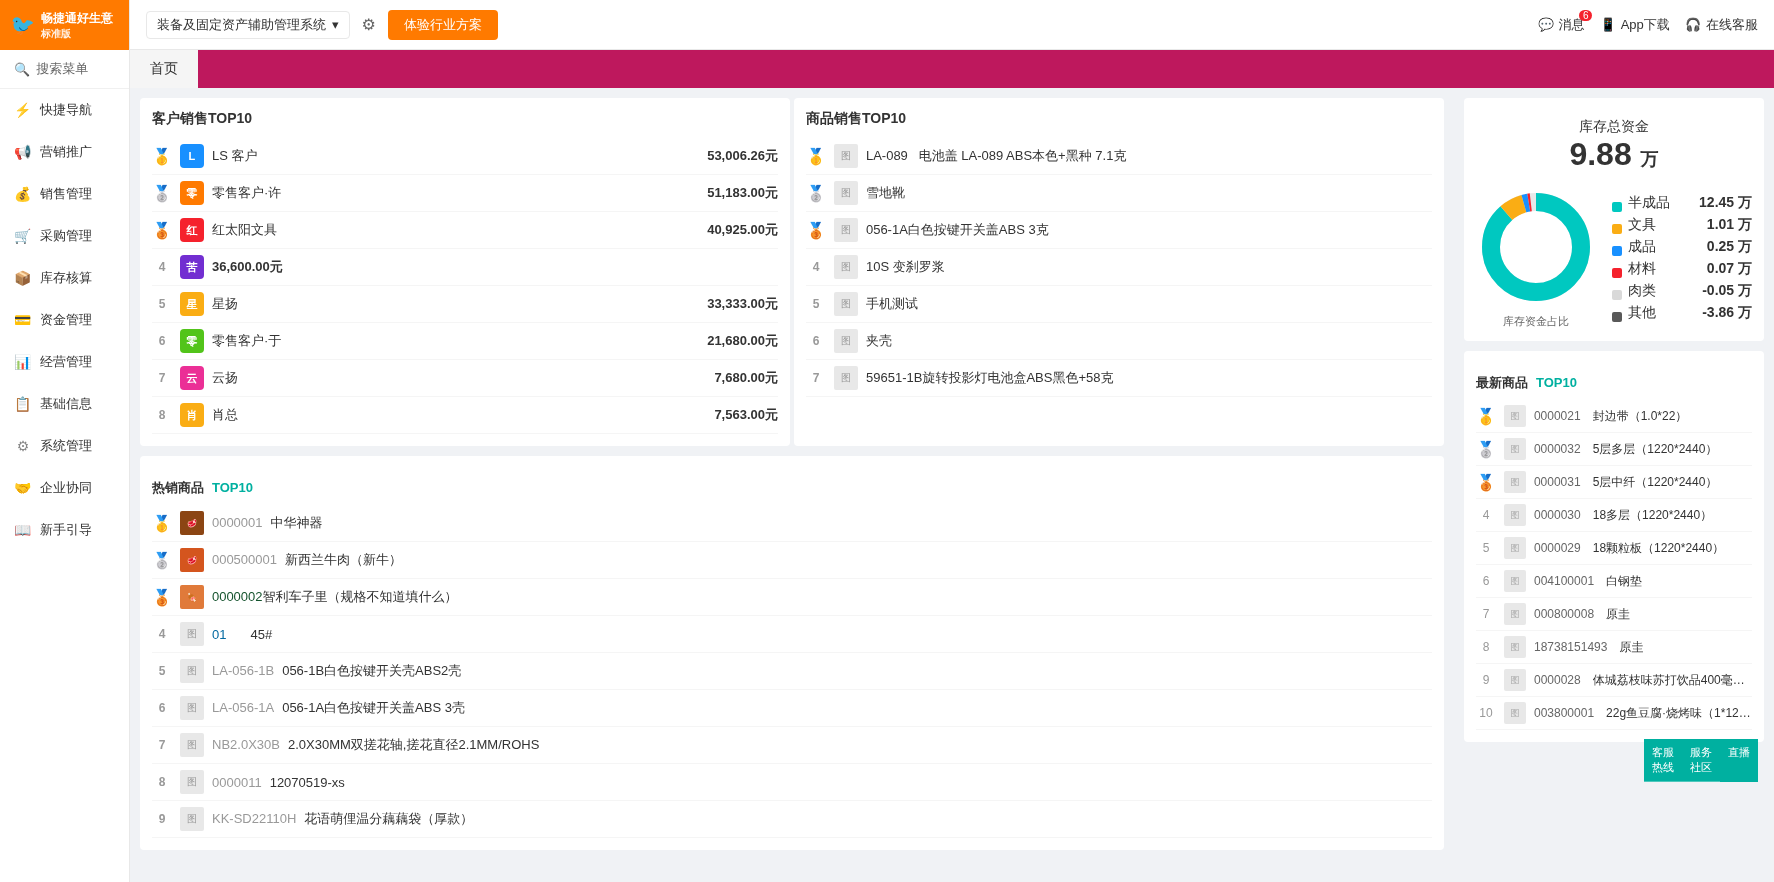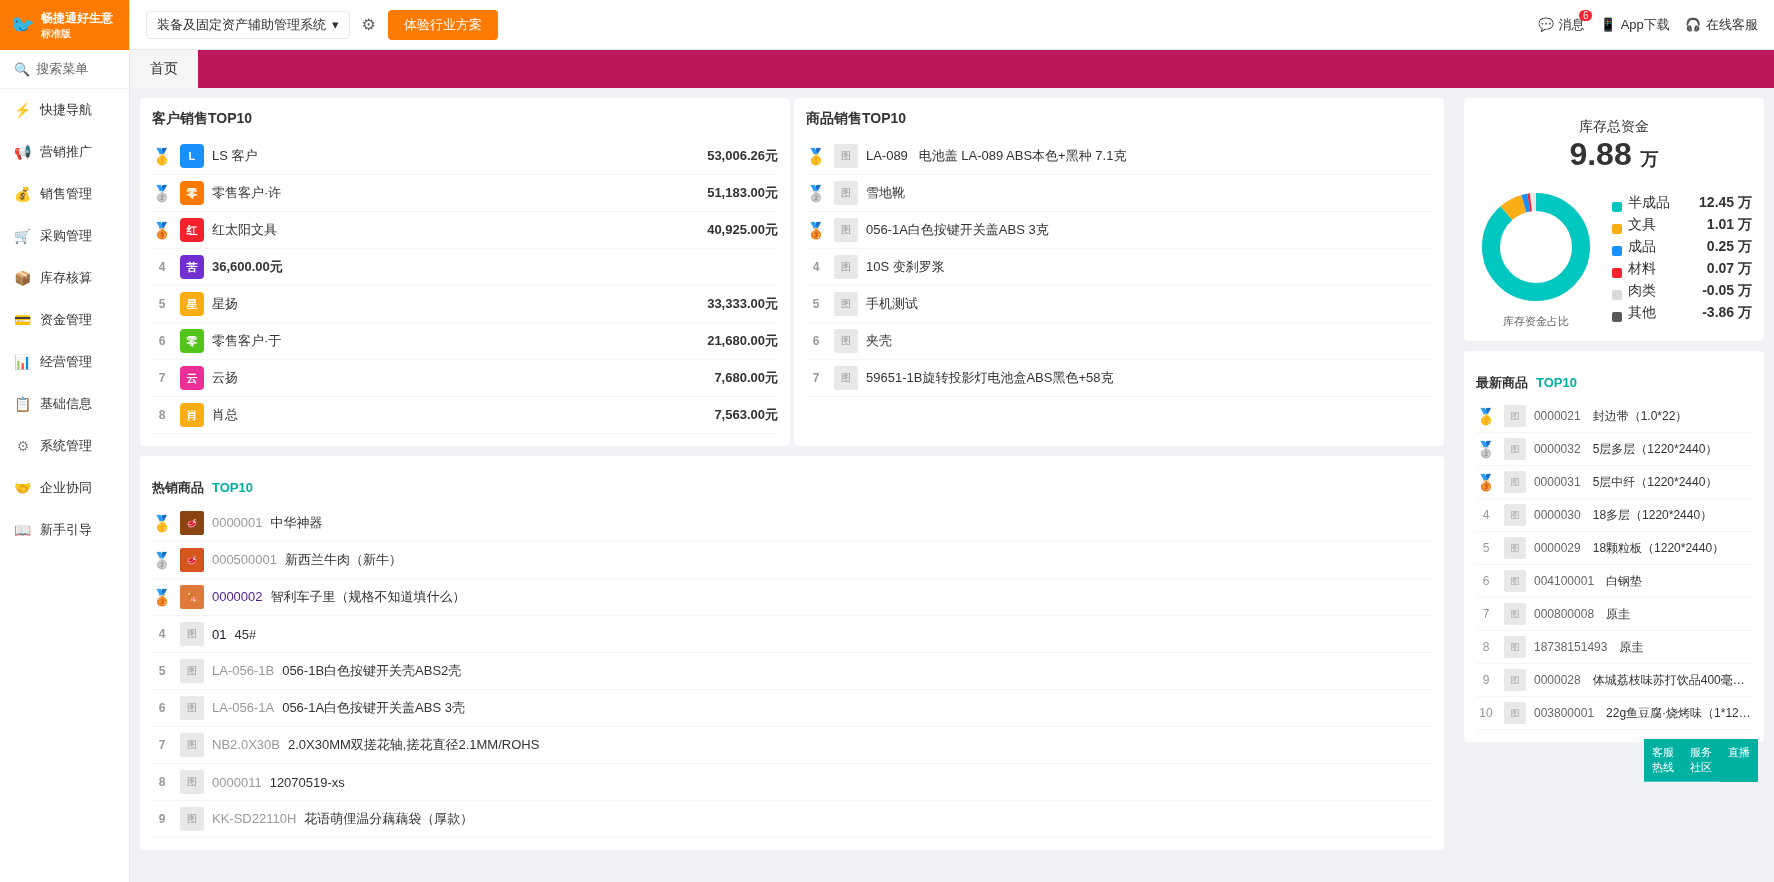--- a/index.html
+++ b/index.html
@@ -300,26 +300,26 @@
             <span class="rank-name"><span style="color:#999;margin-right:8px">0000001</span>中华神器</span>
           </li>
           <li class="rank-item">
             <span class="medal-silver"></span>
             <div class="rank-img" style="background:#d4551e;color:#fff;font-size:8px">🥩</div>
             <span class="rank-name"><span style="color:#999;margin-right:8px">000500001</span>新西兰牛肉（新牛）</span>
           </li>
           <li class="rank-item">
             <span class="medal-bronze"></span>
             <div class="rank-img" style="background:#e07a3a;color:#fff;font-size:8px">🍖</div>
-            <span class="rank-name"><span style="color:#4c1d95;margin-right:8px">0000002</span>智利车子里（规格不知道填什么）</span>
+            <span class="rank-name"><span style="color:#14532d;">0000002</span>智利车子里（规格不知道填什么）</span>
           </li>
           <li class="rank-item">
             <span class="rank-num">4</span>
             <div class="rank-img">图</div>
-            <span class="rank-name"><span style="color:#0f172a;margin-right:8px">01</span>45#</span>
+            <span class="rank-name"><span style="color:#0369a1;margin-right:24px">01</span>45#</span>
           </li>
           <li class="rank-item">
             <span class="rank-num">5</span>
             <div class="rank-img">图</div>
             <span class="rank-name"><span style="color:#999;margin-right:8px">LA-056-1B</span>056-1B白色按键开关壳ABS2壳</span>
           </li>
           <li class="rank-item">
             <span class="rank-num">6</span>
             <div class="rank-img">图</div>
             <span class="rank-name"><span style="color:#999;margin-right:8px">LA-056-1A</span>056-1A白色按键开关盖ABS 3壳</span>

